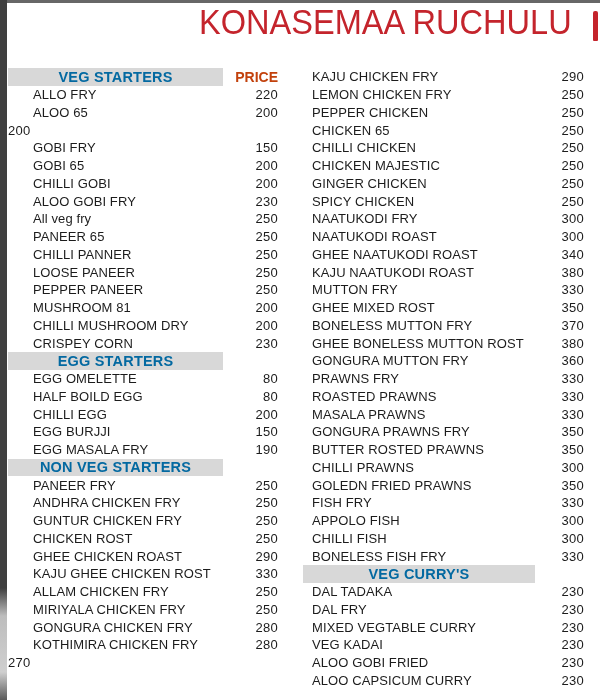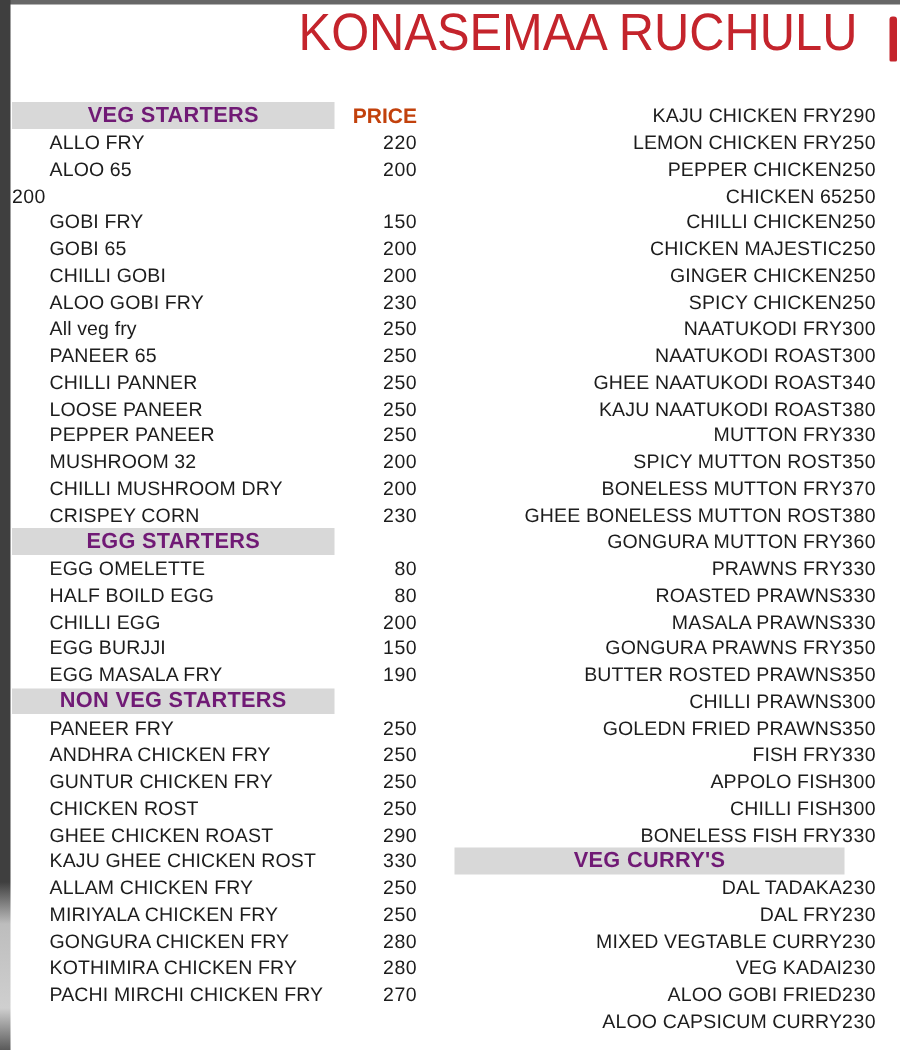--- a/index.html
+++ b/index.html
@@ -40,36 +40,36 @@
     height:17.75px;flex:0 0 17.75px;
     color:#1c1c1c;
   }
   .item-name{
     flex:1;
     font-size:13px;
     white-space:nowrap;overflow:hidden;
     letter-spacing:0.1px;
   }
   .col-left .item-name{padding-left:25px;}
-  .col-right .item-name{padding-left:9px;text-align:right;}
+  .col-right .item-name{padding-left:9px;}
   .item-price{
     font-size:13px;
     padding-right:2px;
     letter-spacing:0.3px;
   }
   .section-bar{
     height:100%;
     background:#d8d8d8;
     display:flex;align-items:center;justify-content:center;
     font-weight:700;font-size:14.5px;
     letter-spacing:0.2px;
-    color:#701a75;
+    color:#0369a1;
   }
   .col-left .section-bar{width:215px;}
-  .col-right .section-bar{width:260px;}
+  .col-right .section-bar{width:232px;}
   .price-label{
     margin-left:auto;
     font-weight:700;font-size:14px;
     padding-right:2px;
     color:#c2410c;
   }
 </style>
 </head>
 <body>
 
@@ -124,21 +124,21 @@
       </div>
       <div class="row">
         <span class="item-name">LOOSE PANEER</span>
         <span class="item-price">250</span>
       </div>
       <div class="row">
         <span class="item-name">PEPPER PANEER</span>
         <span class="item-price">250</span>
       </div>
       <div class="row">
-        <span class="item-name">MUSHROOM 32</span>
+        <span class="item-name">MUSHROOM 81</span>
         <span class="item-price">200</span>
       </div>
       <div class="row">
         <span class="item-name">CHILLI MUSHROOM DRY</span>
         <span class="item-price">200</span>
       </div>
       <div class="row">
         <span class="item-name">CRISPEY CORN</span>
         <span class="item-price">230</span>
       </div>
@@ -202,21 +202,20 @@
       </div>
       <div class="row">
         <span class="item-name">GONGURA CHICKEN FRY</span>
         <span class="item-price">280</span>
       </div>
       <div class="row">
         <span class="item-name">KOTHIMIRA CHICKEN FRY</span>
         <span class="item-price">280</span>
       </div>
       <div class="row">
-        <span class="item-name">PACHI MIRCHI CHICKEN FRY</span>
         <span class="item-price">270</span>
       </div>
     </div>
   <div class="col col-right" id="col-right">
       <div class="row">
         <span class="item-name">KAJU CHICKEN FRY</span>
         <span class="item-price">290</span>
       </div>
       <div class="row">
         <span class="item-name">LEMON CHICKEN FRY</span>
@@ -260,21 +259,21 @@
       </div>
       <div class="row">
         <span class="item-name">KAJU NAATUKODI ROAST</span>
         <span class="item-price">380</span>
       </div>
       <div class="row">
         <span class="item-name">MUTTON FRY</span>
         <span class="item-price">330</span>
       </div>
       <div class="row">
-        <span class="item-name">SPICY MUTTON ROST</span>
+        <span class="item-name">GHEE MIXED ROST</span>
         <span class="item-price">350</span>
       </div>
       <div class="row">
         <span class="item-name">BONELESS MUTTON FRY</span>
         <span class="item-price">370</span>
       </div>
       <div class="row">
         <span class="item-name">GHEE BONELESS MUTTON ROST</span>
         <span class="item-price">380</span>
       </div>

